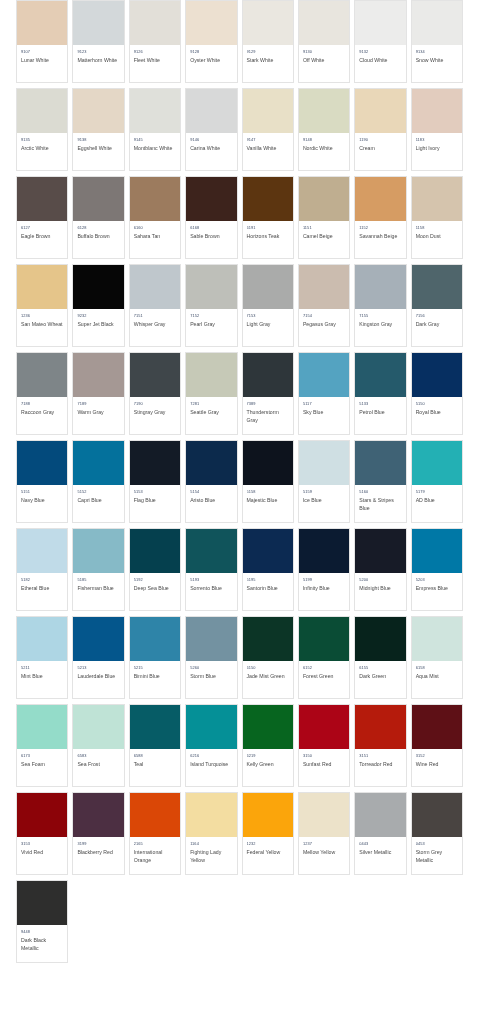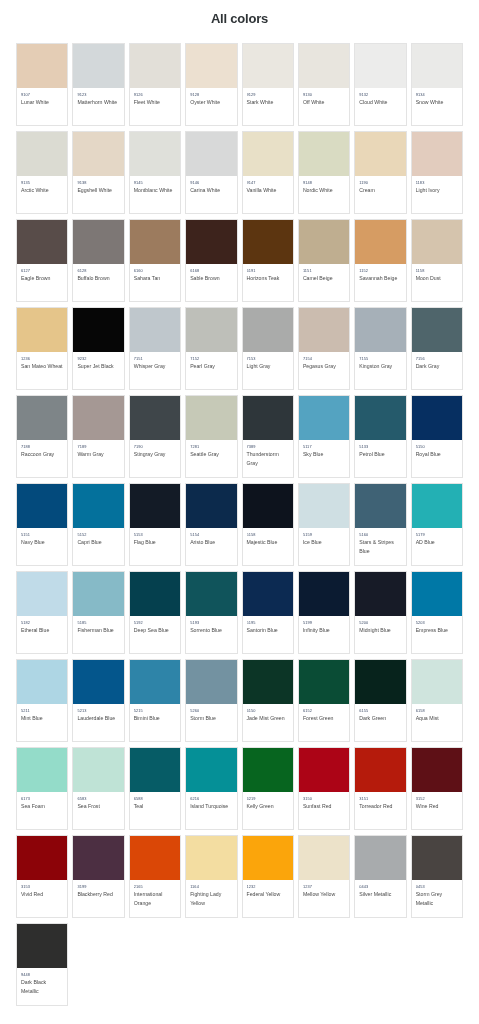--- a/index.html
+++ b/index.html
@@ -64,21 +64,20 @@
     color: #4a4a4a;
     line-height: 1.62;
     word-wrap: break-word;
   }
 </style>
 </head>
 <body>
 
 <div class="page">
 
-  <h1 class="page-title">All colors</h1>
 
   <div class="swatch-grid">
       <div class="swatch-card">
         <div class="swatch-chip" style="background: rgb(228, 205, 181);"></div>
         <div class="swatch-meta">
           <div class="swatch-code">9107</div>
           <div class="swatch-name">Lunar White</div>
         </div>
       </div>
       <div class="swatch-card">

